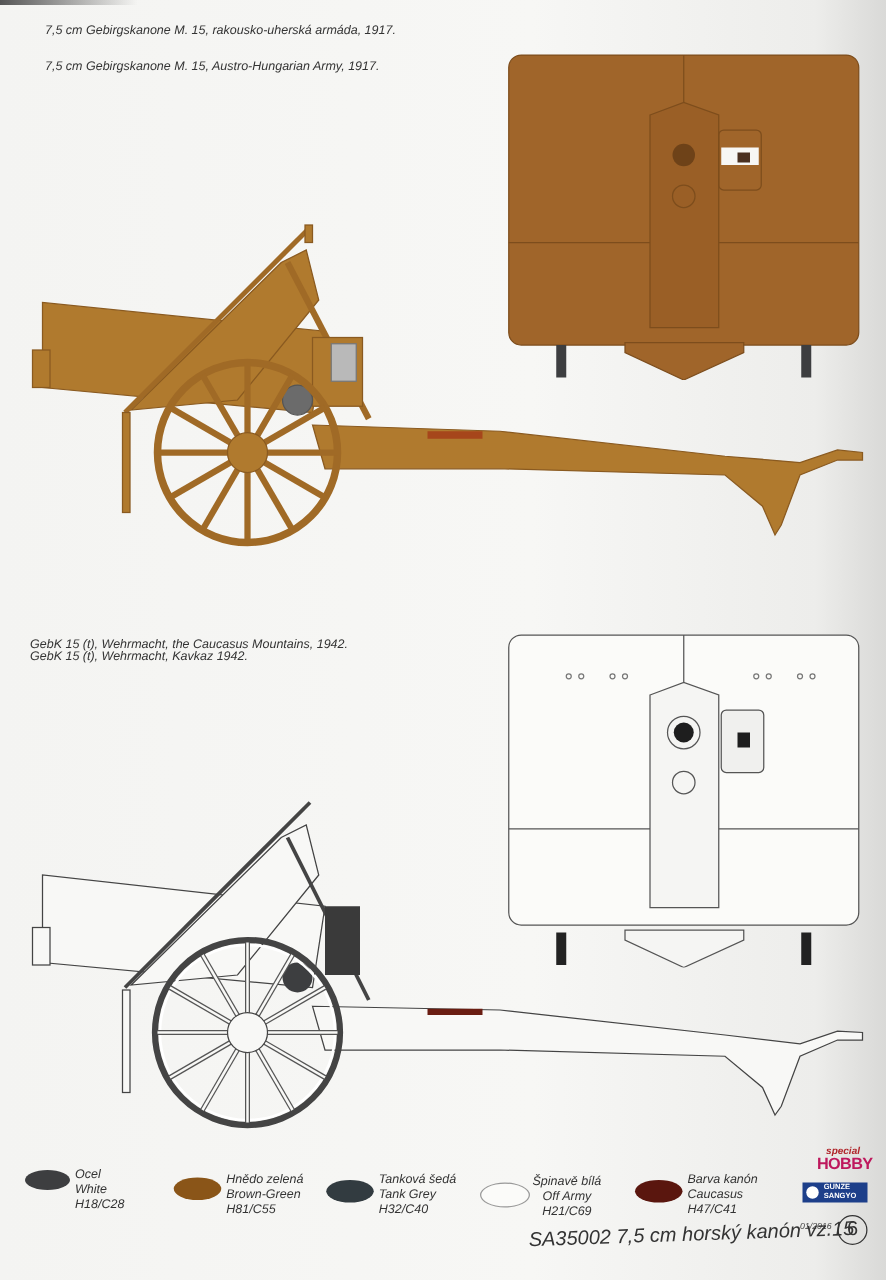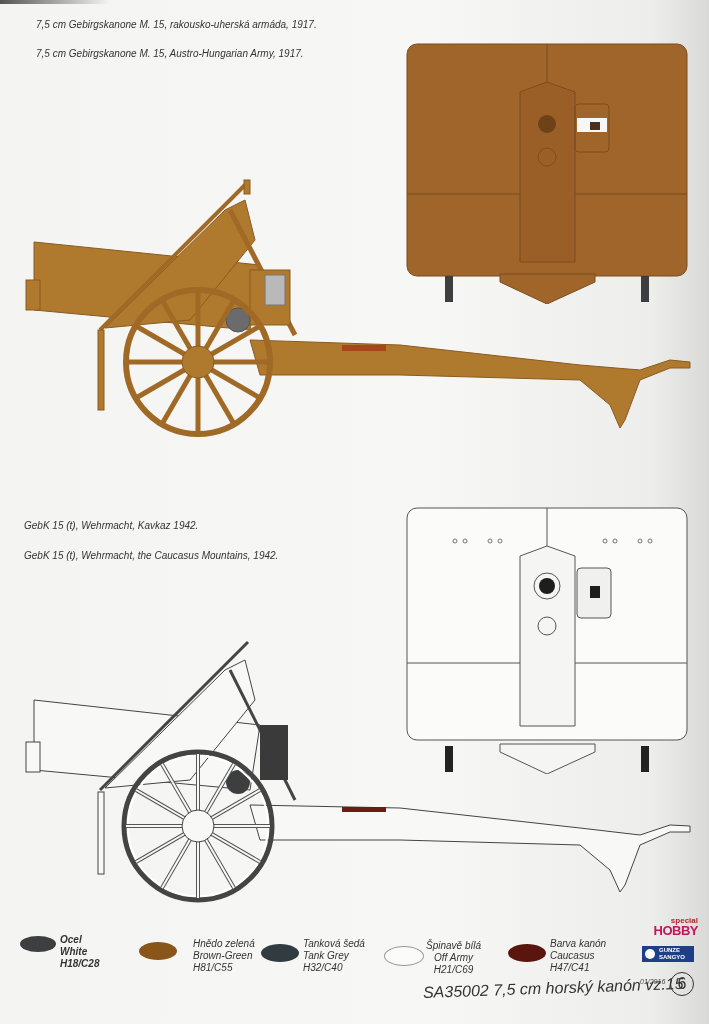--- a/index.html
+++ b/index.html
@@ -35,21 +35,21 @@
     position: absolute; left: 640px; top: 978px; font-size: 7px; color: #444; font-style: italic;
   }
   .page-number {
     position: absolute; left: 670px; top: 972px; width: 22px; height: 22px;
     border: 1.5px solid #333; border-radius: 50%; text-align: center;
     font-size: 16px; line-height: 22px; color: #333;
   }
   .logo-sh {
     position: absolute; left: 650px; top: 918px; width: 50px; height: 18px;
   }
-  .logo-sh .s1 { font-size: 8px; color: #b0252a; font-weight: bold; position:absolute; right: 2px; top: -2px; }
+  .logo-sh .s1 { font-size: 8px; color: #b0252a; font-style: italic; font-weight: bold; position:absolute; right: 12px; top: -2px; }
   .logo-sh .s2 { font-size: 13px; color: #be185d; font-weight: bold; position:absolute; right: 2px; top: 5px; letter-spacing: -0.5px; }
   .logo-gs {
     position: absolute; left: 642px; top: 946px; width: 52px; height: 16px;
     background: #1d3f8a; color: #fff; font-size: 6px; font-weight: bold; line-height: 7px;
   }
   .logo-gs .circ { position:absolute; left: 3px; top: 3px; width: 10px; height: 10px; border-radius:50%; background:#fff; }
   .logo-gs .t { position:absolute; left: 17px; top: 1px; }
 </style>
 </head>
 <body>
@@ -112,21 +112,21 @@
   <circle cx="142" cy="82" r="9" fill="#6e4218"></circle>
   <circle cx="142" cy="115" r="9" fill="none" stroke="#7d4d1c"></circle>
   <rect x="170" y="62" width="34" height="48" rx="4" fill="none" stroke="#7d4d1c"></rect>
   <rect x="172" y="76" width="30" height="14" fill="#f7f7f5"></rect>
   <rect x="185" y="80" width="10" height="8" fill="#4a3020"></rect>
   <rect x="40" y="234" width="8" height="26" fill="#3d3e40"></rect>
   <rect x="236" y="234" width="8" height="26" fill="#3d3e40"></rect>
 </svg>
 
 <div class="caption" style="left:24px; top:481px;margin-top:39px;">GebK 15 (t), Wehrmacht, Kavkaz 1942.</div>
-<div class="caption" style="left:24px; top:510px;margin-top:40px;">GebK 15 (t), Wehrmacht, the Caucasus Mountains, 1942.</div>
+<div class="caption" style="left:24px; top:510px;">GebK 15 (t), Wehrmacht, the Caucasus Mountains, 1942.</div>
 
 <svg class="drawing" style="left:405px; top:506px;" width="285" height="268" viewBox="0 0 285 268">
   <rect x="2" y="2" width="280" height="232" rx="10" fill="#fbfbf9" stroke="#555"></rect>
   <line x1="2" y1="157" x2="282" y2="157" stroke="#555"></line>
   <line x1="142" y1="2" x2="142" y2="40" stroke="#555"></line>
   <polygon points="115,50 142,40 170,50 170,220 115,220" fill="#f5f5f3" stroke="#555"></polygon>
   <polygon points="95,238 190,238 190,246 142,268 95,246" fill="#f5f5f3" stroke="#555"></polygon>
   <circle cx="142" cy="80" r="13" fill="none" stroke="#555"></circle>
   <circle cx="142" cy="80" r="8" fill="#1e1e1e"></circle>
   <circle cx="142" cy="120" r="9" fill="none" stroke="#555"></circle>
@@ -188,29 +188,29 @@
     <line x1="178" y1="196" x2="106" y2="196"></line>
     <line x1="178" y1="196" x2="116" y2="160"></line>
     <line x1="178" y1="196" x2="142" y2="134"></line>
   </g>
   <circle cx="178" cy="196" r="16" fill="#f8f8f6" stroke="#444"></circle>
 </svg>
 
 <div class="legend">
   <div class="swatch-group" style="left:20px;">
     <div class="swatch" style="left:0; top:8px; width:36px; height:16px; background:#3d3e40;"></div>
-    <div class="swatch-text" style="left:40px; top:6px;font-weight:bold;">
+    <div class="swatch-text" style="left:40px; top:6px;">
       <div>Ocel</div>
       <div>White</div>
       <div>H18/C28</div>
     </div>
   </div>
   <div class="swatch-group" style="left:139px;">
     <div class="swatch" style="left:0; top:14px; width:38px; height:18px; background:#8a5518;"></div>
-    <div class="swatch-text" style="left:42px; top:10px;margin-left:12px;">
+    <div class="swatch-text" style="left:42px; top:10px;">
       <div>Hnědo zelená</div>
       <div>Brown-Green</div>
       <div>H81/C55</div>
     </div>
   </div>
   <div class="swatch-group" style="left:261px;">
     <div class="swatch" style="left:0; top:16px; width:38px; height:18px; background:#323b40;"></div>
     <div class="swatch-text" style="left:42px; top:10px;">
       <div>Tanková šedá</div>
       <div>Tank Grey</div>

